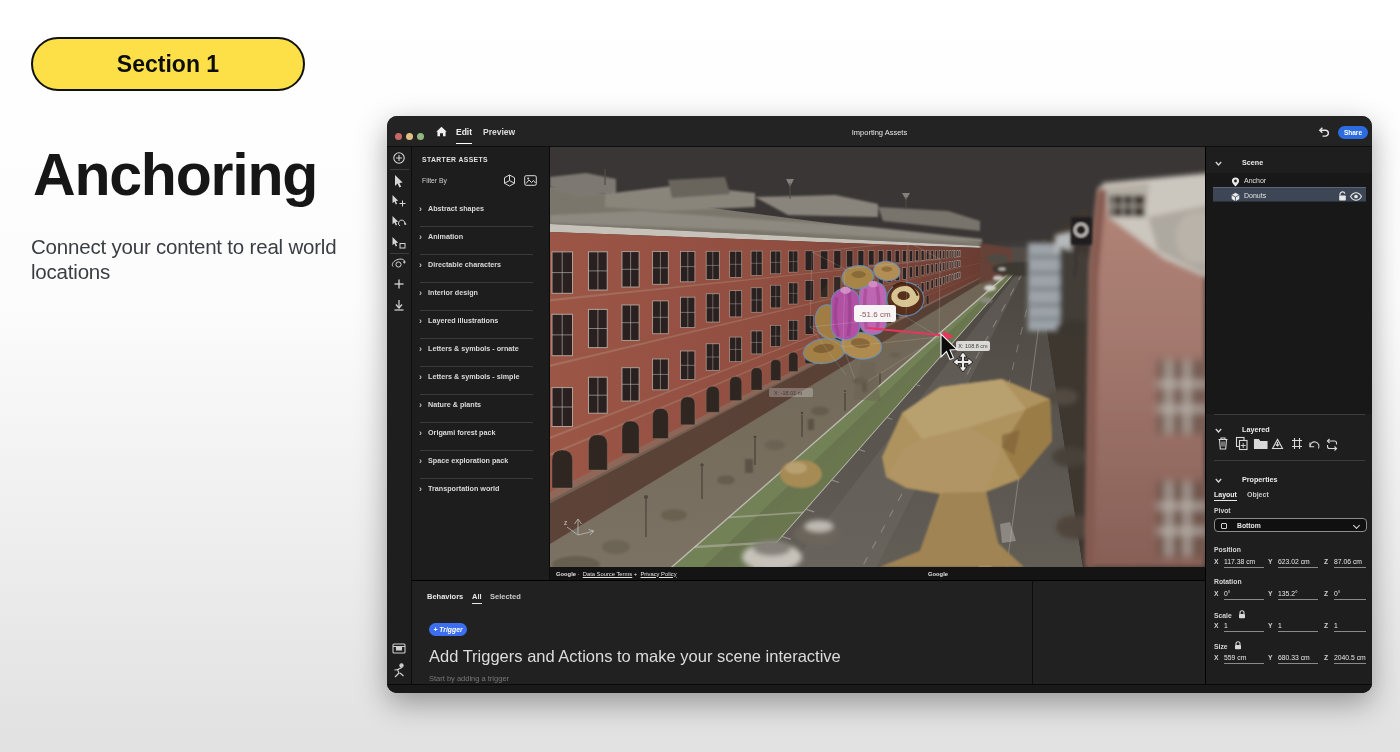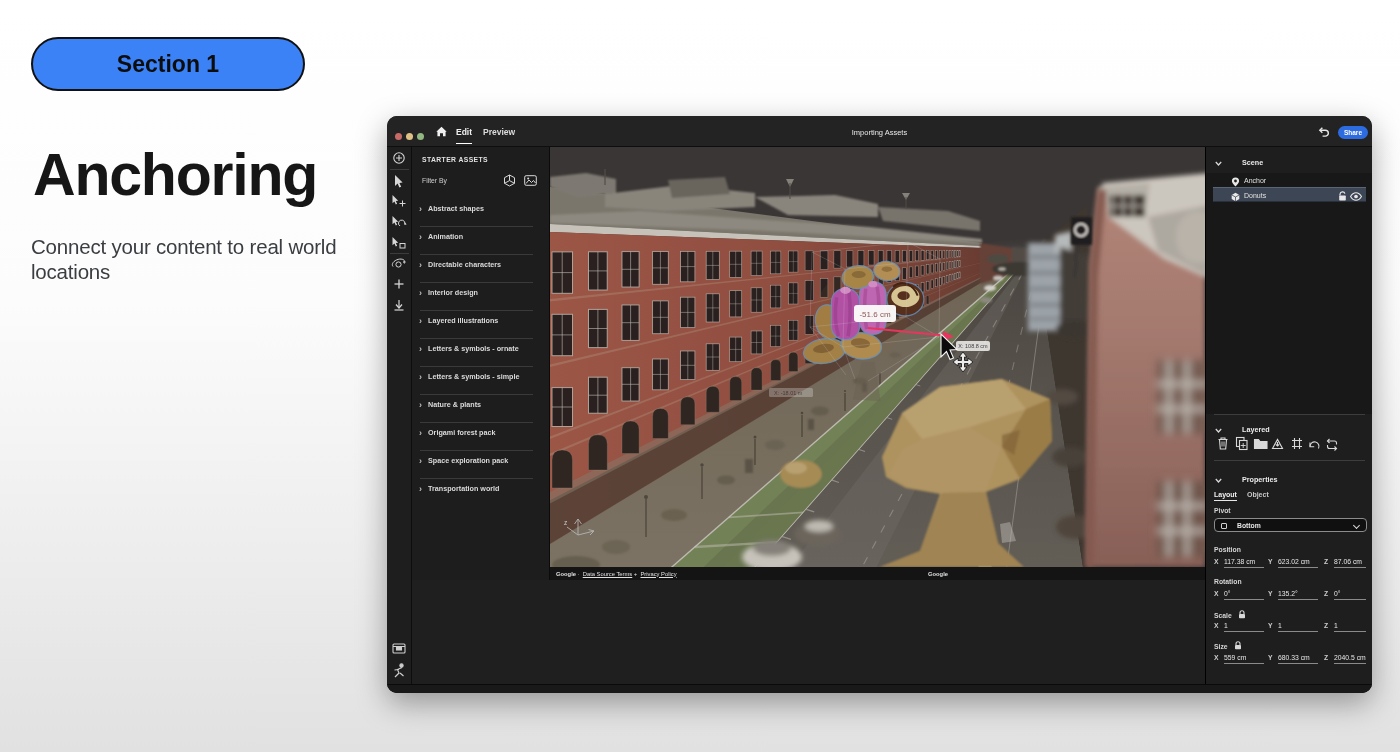--- a/index.html
+++ b/index.html
@@ -1,17 +1,17 @@
 <!DOCTYPE html>
 <html><head><meta charset="utf-8">
 <style>
 * { margin:0; padding:0; box-sizing:border-box; }
 html,body { width:1400px; height:752px; overflow:hidden; }
 body { font-family:"Liberation Sans", sans-serif; background:linear-gradient(180deg,#ffffff 0%,#fcfcfc 40%,#ebebeb 78%,#e1e1e1 100%); position:relative; }
-.pill { position:absolute; left:31px; top:37px; width:274px; height:54px; background:#3b82f6; border:2px solid #111; border-radius:27px; display:flex; align-items:center; justify-content:center; font-size:23px; font-weight:bold; color:#0d0d0d; }
+.pill { position:absolute; left:31px; top:37px; width:274px; height:54px; background:#fde047; border:2px solid #111; border-radius:27px; display:flex; align-items:center; justify-content:center; font-size:23px; font-weight:bold; color:#0d0d0d; }
 h1 { position:absolute; left:33px; top:141px; font-size:59px; font-weight:bold; color:#161616; letter-spacing:-1.2px; }
 .sub { position:absolute; left:31px; top:235px; font-size:20.5px; color:#3a3d41; line-height:24.5px; width:345px; letter-spacing:-0.2px; }
 .win { position:absolute; left:387px; top:116px; width:985px; height:577px; background:#1f1f1f; border-radius:10px; box-shadow:0 10px 30px rgba(0,0,0,0.35); overflow:hidden; }
 .tbar { position:absolute; left:0; top:0; width:100%; height:31px; background:#232323; border-bottom:1px solid #0e0e0e; }
 .tl { position:absolute; top:16.5px; width:7px; height:7px; border-radius:50%; }
 .home { position:absolute; left:48px; top:9px; }
 .tmenu { position:absolute; top:11px; font-size:8.5px; color:#f0f0f0; font-weight:bold; }
 .tmenu.e { left:69px; border-bottom:1.5px solid #fff; padding-bottom:6px; }
 .tmenu.p { left:96px; color:#dcdcdc; }
 .ttitle { position:absolute; left:0; right:0; top:12px; text-align:center; font-size:7.5px; color:#e8e8e8; }
@@ -690,13 +690,22 @@
           <path d="M2 4 V2.8 a2 2 0 0 1 4 0 V4" stroke="#d9d9d9" stroke-width="1.1" fill="none"></path>
           <rect x="1" y="4" width="6" height="4.3" rx="0.8" fill="#d9d9d9"></rect>
         </svg></div>
 <div class="rl" style="left:8px;top:507px">X</div>
 <div class="rv u" style="left:18px;top:507px;min-width:40px">559 cm</div>
 <div class="rl" style="left:62px;top:507px">Y</div>
 <div class="rv u" style="left:72px;top:507px;min-width:40px">680.33 cm</div>
 <div class="rl" style="left:118px;top:507px">Z</div>
 <div class="rv u" style="left:128px;top:507px;min-width:32px">2040.5 cm</div>
   </div>
+  <div class="bp">
+    <div class="bsep"></div>
+    <div class="btab b">Behaviors</div>
+    <div class="btab a">All</div>
+    <div class="btab s">Selected</div>
+    <div class="trig">+ Trigger</div>
+    <div class="bigtxt">Add Triggers and Actions to make your scene interactive</div>
+    <div class="fainttxt">Start by adding a trigger</div>
+  </div>
   <div class="bstrip"></div>
 </div>
 </body></html>

